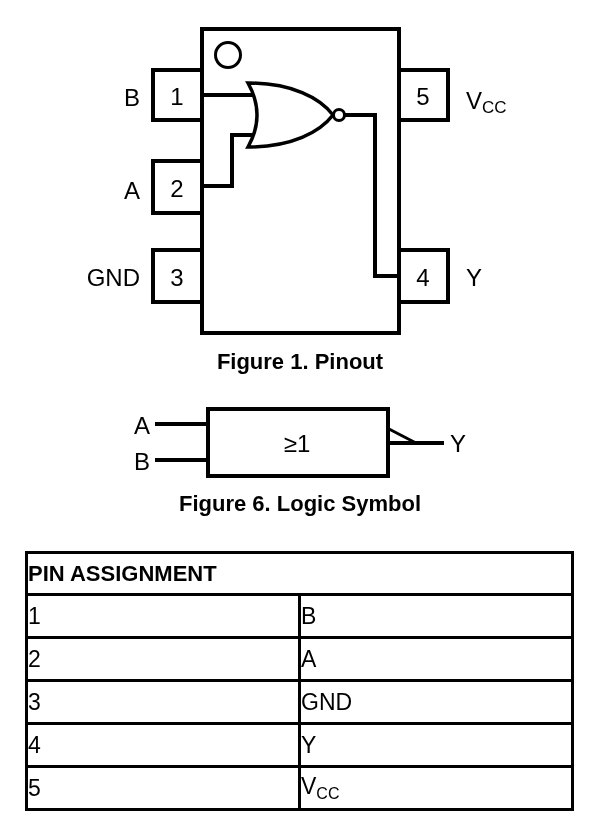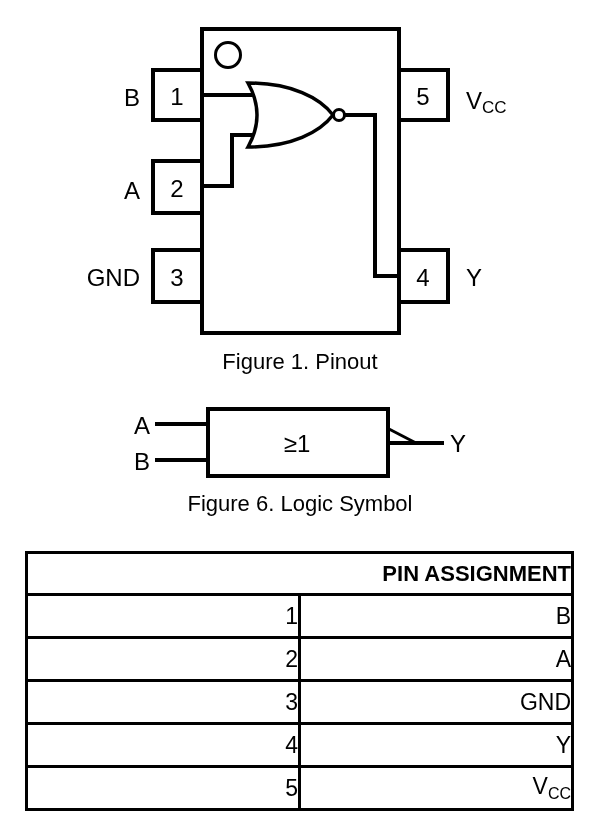--- a/index.html
+++ b/index.html
@@ -21,37 +21,37 @@
     font-family: "Liberation Sans", sans-serif;
     fill: #000000;
     font-size: 24px;
   }
   .caption {
     position: absolute;
     left: 0;
     width: 600px;
     text-align: center;
     font-size: 22px;
-    font-weight: normal;
+    font-weight: bold;
     line-height: 24px;
   }
   #cap1 { top: 350px; }
   #cap2 { top: 492px; }
   table.pin-table {
     position: absolute;
     left: 25px;
     top: 551px;
     width: 549px;
     border-collapse: collapse;
     table-layout: fixed;
   }
   table.pin-table th,
   table.pin-table td {
     border: 3px solid #000000;
-    text-align: right;
+    text-align: left;
     vertical-align: middle;
     padding: 0;
     font-size: 23px;
   }
   table.pin-table th {
     height: 39px;
     font-size: 22px;
     font-weight: bold;
   }
   table.pin-table td { height: 40px; }

